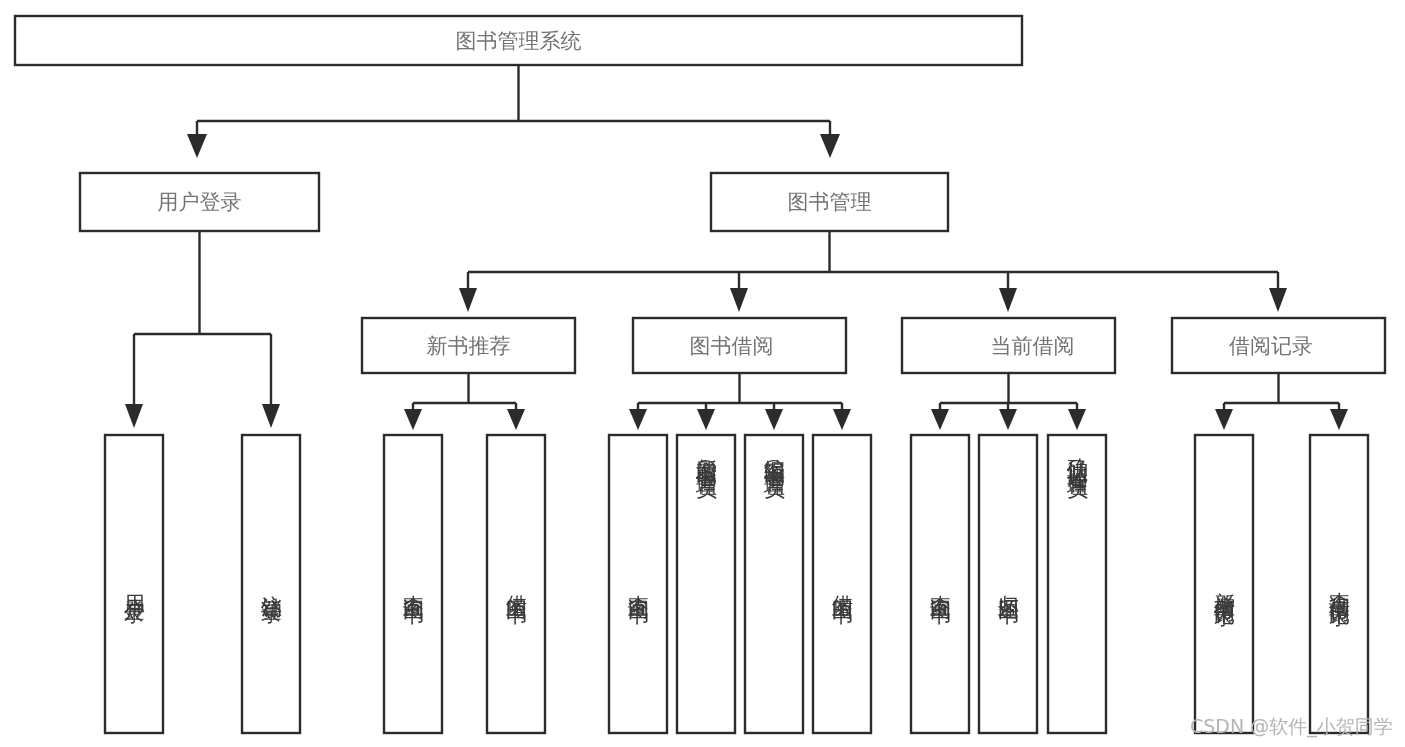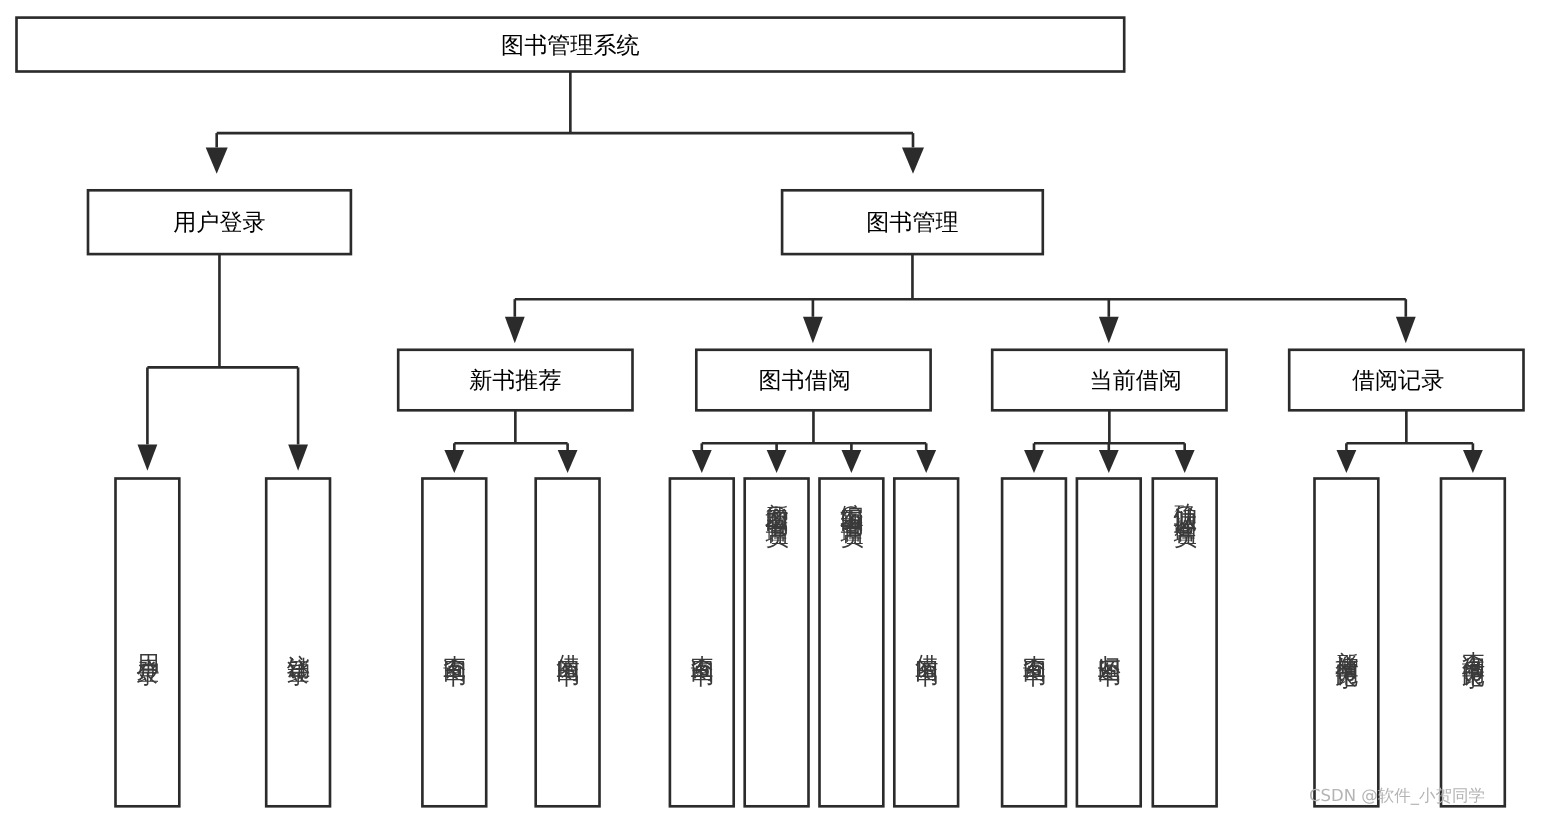--- a/index.html
+++ b/index.html
@@ -40,21 +40,21 @@
   .arrow-head {
     fill: #2b2b2b;
     stroke: none;
   }
   .h-label {
     position: absolute;
     display: flex;
     align-items: center;
     justify-content: center;
     font-size: 21px;
-    color: #000000;
+    color: #737373;
     letter-spacing: 0px;
     white-space: nowrap;
     pointer-events: none;
   }
   .v-label {
     position: absolute;
     display: flex;
     align-items: center;
     justify-content: center;
     font-size: 21px;
@@ -66,21 +66,21 @@
     white-space: nowrap;
     pointer-events: none;
   }
   .v-label.align-top {
     justify-content: flex-start;
   }
   .watermark {
     position: absolute;
     left: 1190px;
     top: 714px;
-    font-size: 15px;
+    font-size: 19px;
     color: #b4b4b4;
     white-space: nowrap;
     pointer-events: none;
   }
 </style>
 </head>
 <body>
 
 <div id="diagram-root">
 

